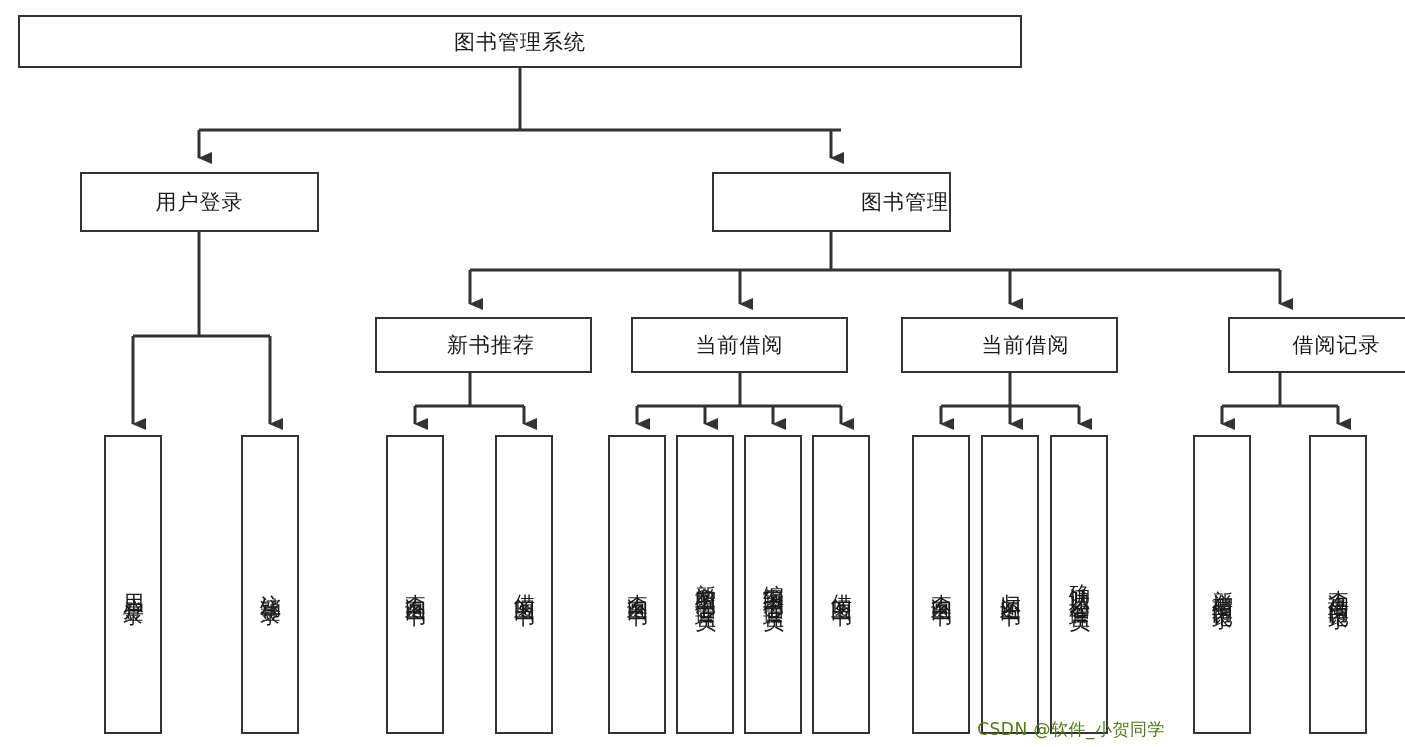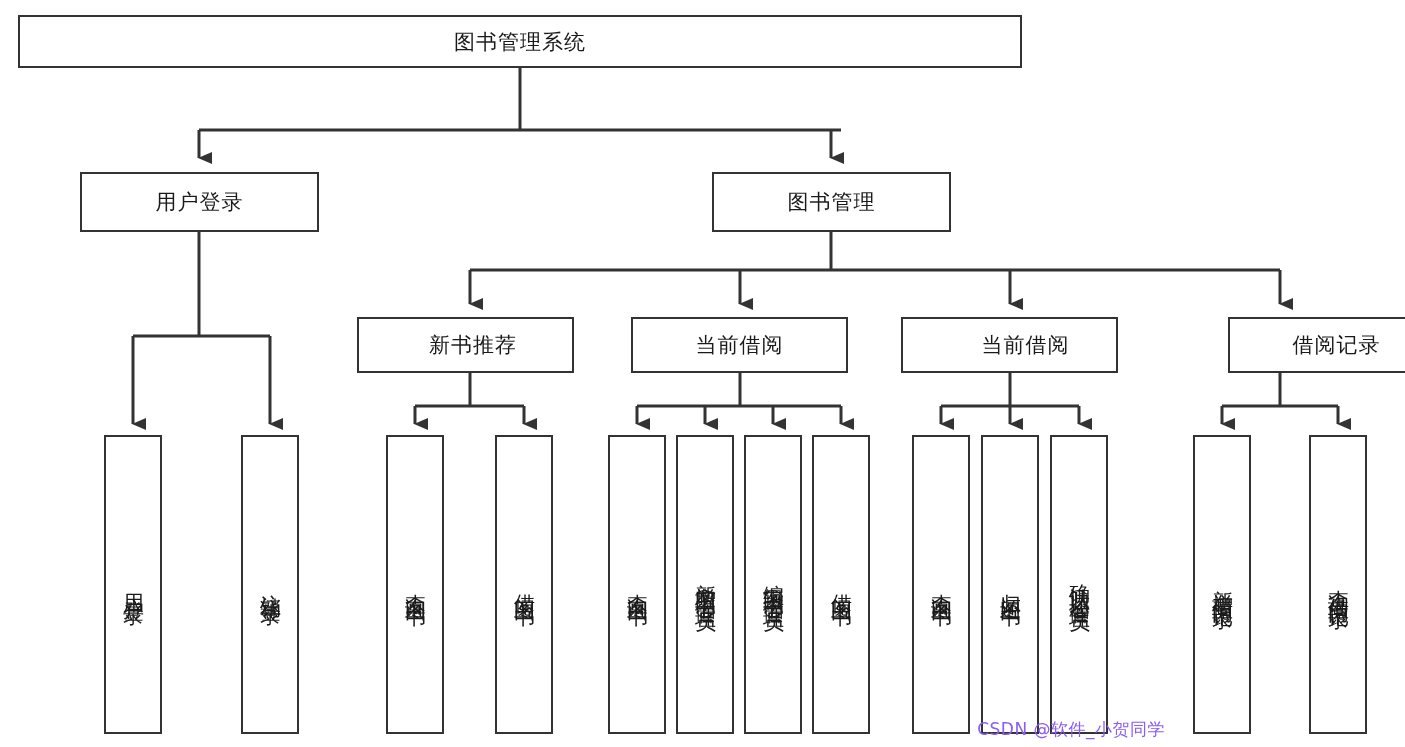--- a/index.html
+++ b/index.html
@@ -51,21 +51,21 @@
   .node-box.vert .vlabel {
     writing-mode: vertical-rl;
     text-orientation: upright;
     white-space: nowrap;
   }
   #watermark {
     position: absolute;
     right: 8px;
     bottom: 6px;
     font-size: 17px;
-    color: #8b5cf6;
+    color: #4d7c0f;
     letter-spacing: 0.5px;
     white-space: nowrap;
     pointer-events: none;
   }
 </style>
 </head>
 <body>
 
 <div id="diagram-root">
 
@@ -121,25 +121,25 @@
     </g>
   </svg>
 
   <div class="node-box horiz" style="left:18px; top:15px; width:1004px; height:53px;">
     <span>图书管理系统</span>
   </div>
 
   <div class="node-box horiz" style="left:80px; top:172px; width:239px; height:60px;">
     <span>用户登录</span>
   </div>
-  <div class="node-box horiz" style="left:712px; top:172px; width:239px; height:60px;">
+  <div class="node-box horiz" style="left:712px; top:172px; width:239px; height:60px;justify-content:flex-end;">
     <span>图书管理</span>
   </div>
 
-  <div class="node-box horiz" style="left:357px; top:317px; width:217px; height:56px;padding-left:15px;">
+  <div class="node-box horiz" style="left:375px; top:317px; width:217px; height:56px;padding-left:15px;">
     <span>新书推荐</span>
   </div>
   <div class="node-box horiz" style="left:631px; top:317px; width:217px; height:56px;">
     <span>当前借阅</span>
   </div>
   <div class="node-box horiz" style="left:901px; top:317px; width:217px; height:56px;padding-left:32px;">
     <span>当前借阅</span>
   </div>
   <div class="node-box horiz" style="left:1212px; top:317px; width:217px; height:56px;margin-left:16px;">
     <span>借阅记录</span>

